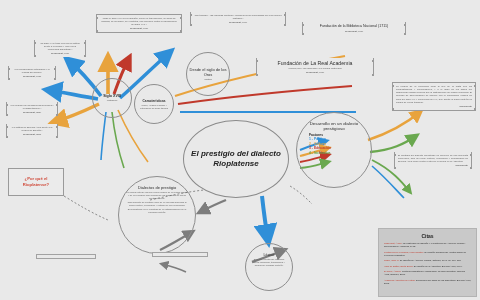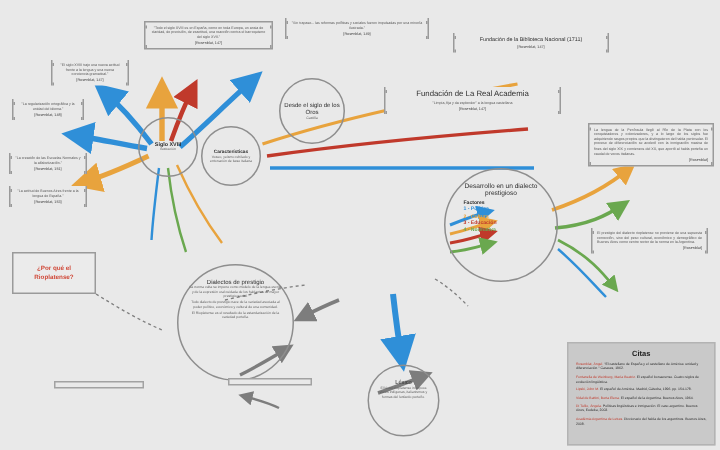--- a/index.html
+++ b/index.html
@@ -136,20 +136,23 @@
     <path d="M226,200 C216,204 208,208 200,212" stroke="#7d7d7d" stroke-width="2.4" fill="none" marker-end="url(#agr)"></path>
     <path d="M252,262 C264,258 274,254 284,250" stroke="#7d7d7d" stroke-width="2.4" fill="none" marker-end="url(#agr)"></path>
     <path d="M160,250 C172,244 182,238 192,232" stroke="#7d7d7d" stroke-width="2.2" fill="none" marker-end="url(#agr)"></path>
     <path d="M186,272 C178,268 170,266 162,264" stroke="#7d7d7d" stroke-width="1.6" fill="none" marker-end="url(#agr)"></path>
 
     <path d="M64,196 C80,206 94,214 108,220" stroke="#7f7f7f" stroke-width="0.9" fill="none" stroke-dasharray="2,2"></path>
     <path d="M150,200 C168,196 186,192 204,190" stroke="#7f7f7f" stroke-width="0.9" fill="none" stroke-dasharray="2,2"></path>
     <path d="M290,186 C300,192 306,198 312,204" stroke="#7f7f7f" stroke-width="0.9" fill="none" stroke-dasharray="2,2"></path>
   </svg>
 
+  <div id="center-node" class="node">
+    <div class="c-title">El prestigio del dialecto Rioplatense</div>
+  </div>
 
   <div class="circ" style="left:92px;top:78px;width:40px;height:40px;">
     <div class="c-ttl" style="font-size:3.6px;font-weight:bold;">Siglo XVIII</div>
     <div class="c-sub">Ilustración</div>
   </div>
 
   <div class="circ" style="left:186px;top:52px;width:44px;height:44px;">
     <div class="c-ttl">Desde el siglo de los Oros</div>
     <div class="c-sub">Castilla</div>
   </div>

